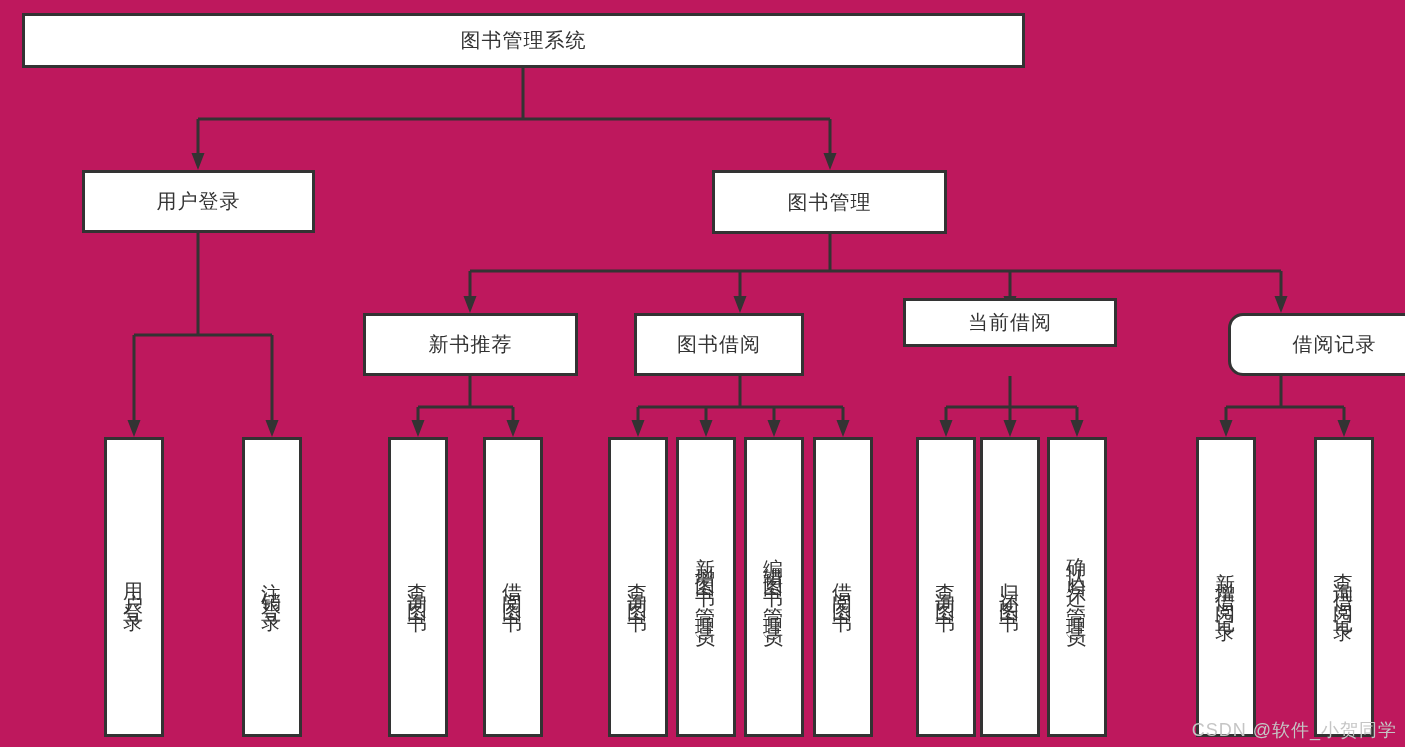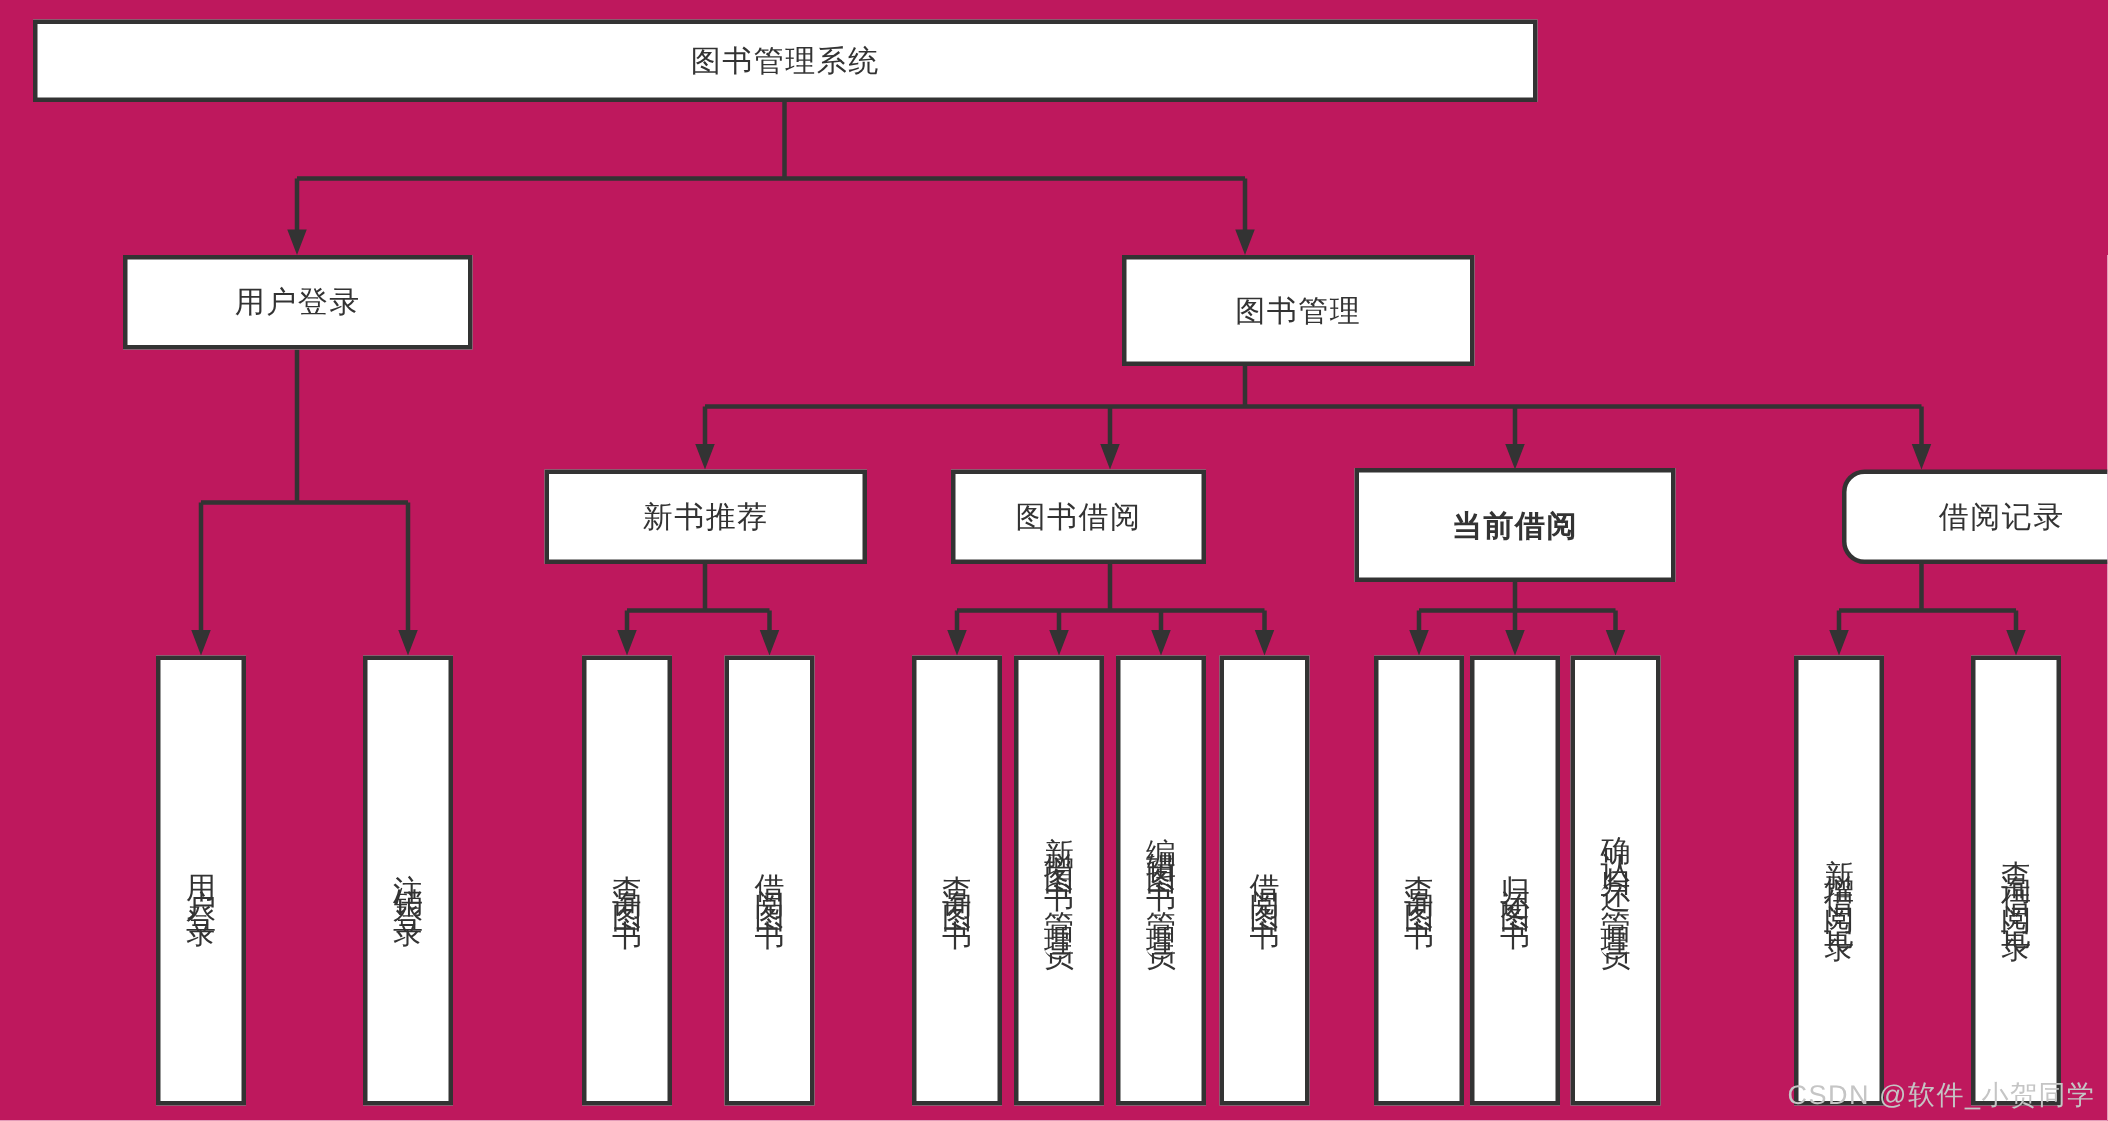--- a/index.html
+++ b/index.html
@@ -104,31 +104,31 @@
     </g>
   </svg>
 
   <div class="box" style="left:22px; top:13px; width:1003px; height:55px;">
     <span>图书管理系统</span>
   </div>
 
   <div class="box" style="left:82px; top:170px; width:233px; height:63px;">
     <span>用户登录</span>
   </div>
-  <div class="box" style="left:712px; top:170px; width:235px; height:74px;margin-left:36px;">
+  <div class="box" style="left:712px; top:170px; width:235px; height:64px;">
     <span>图书管理</span>
   </div>
 
   <div class="box" style="left:363px; top:313px; width:215px; height:63px;">
     <span>新书推荐</span>
   </div>
   <div class="box" style="left:634px; top:313px; width:170px; height:63px;">
     <span>图书借阅</span>
   </div>
-  <div class="box" style="left:903px; top:312px; width:214px; height:76px;font-weight:bold;">
+  <div class="box" style="left:903px; top:298px; width:214px; height:49px;">
     <span>当前借阅</span>
   </div>
   <div class="box" style="left:1228px; top:313px; width:213px; height:63px;border-radius:15px;">
     <span>借阅记录</span>
   </div>
 
   <div class="vbox" style="left:104px; top:437px; width:60px; height:300px;">
     <span class="vtext">用户登录</span>
   </div>
   <div class="vbox" style="left:242px; top:437px; width:60px; height:300px;">

